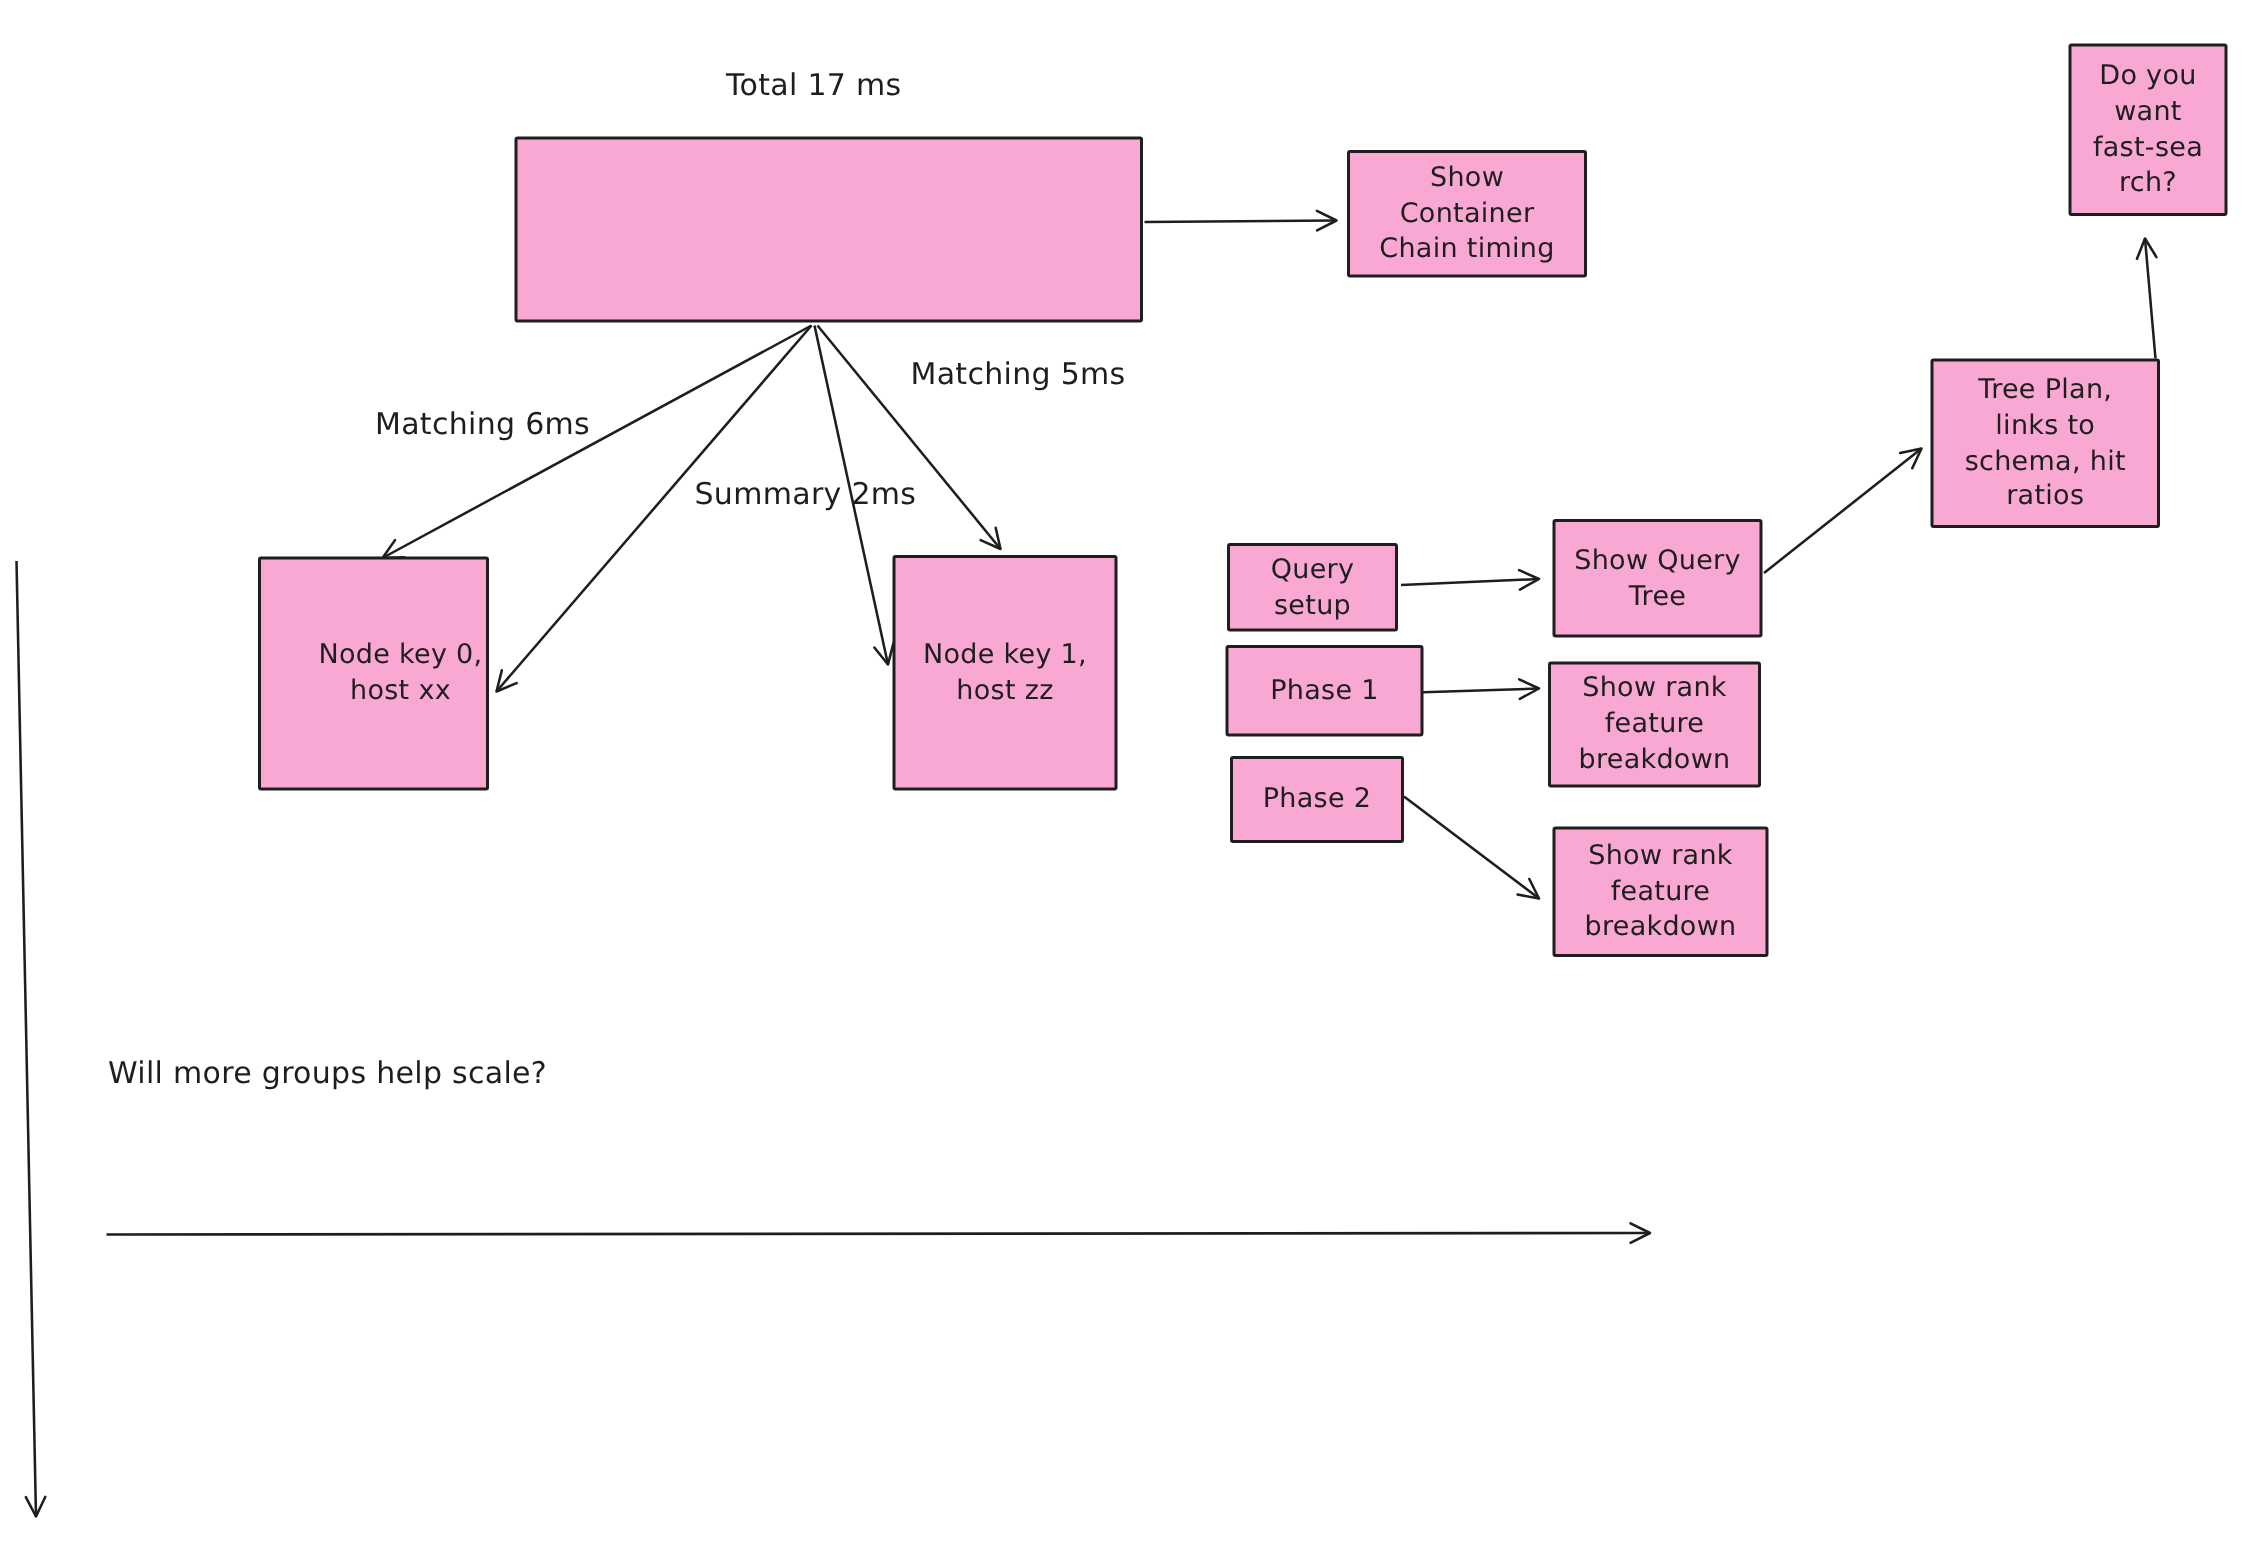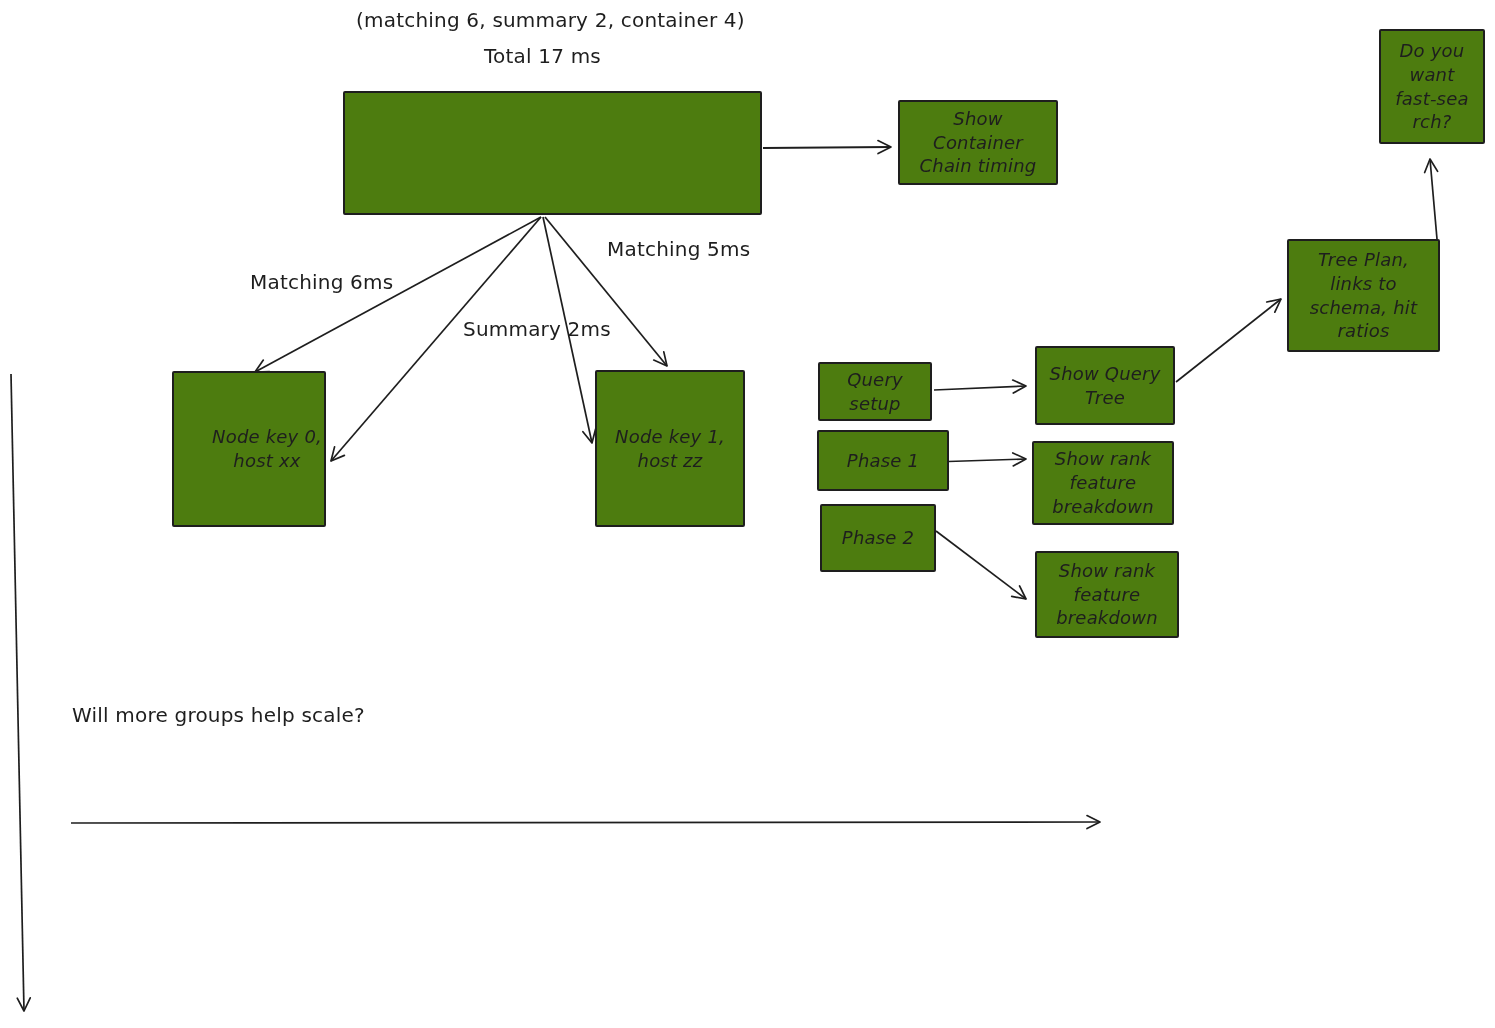--- a/index.html
+++ b/index.html
@@ -20,30 +20,29 @@
     position: absolute;
     left: 0;
     top: 0;
     pointer-events: none;
   }
   .box {
     position: absolute;
     box-sizing: border-box;
     border: 2px solid #1e1e1e;
     border-radius: 2px;
-    background: #4d7c0f;
+    background: #f9a8d4;
     display: flex;
     align-items: center;
     justify-content: center;
     text-align: center;
     white-space: pre-line;
     font-size: 18px;
     line-height: 1.32;
     letter-spacing: 0.2px;
-    font-style: italic;
   }
   .lbl {
     position: absolute;
     font-size: 20px;
     white-space: nowrap;
     letter-spacing: 0.2px;
   }
 </style>
 </head>
 <body>
@@ -96,33 +95,32 @@
 
   <div class="box" style="left:1035px; top:346px; width:140px; height:79px;text-align:center;">Show Query
 Tree</div>
 
   <div class="box" style="left:817px; top:430px; width:132px; height:61px;">Phase 1</div>
 
   <div class="box" style="left:1032px; top:441px; width:142px; height:84px;">Show rank
 feature
 breakdown</div>
 
-  <div class="box" style="left:820px; top:504px; width:116px; height:68px;">Phase 2</div>
+  <div class="box" style="left:820px; top:504px; width:116px; height:58px;">Phase 2</div>
 
   <div class="box" style="left:1035px; top:551px; width:144px; height:87px;">Show rank
 feature
 breakdown</div>
 
   <div class="box" style="left:172px; top:371px; width:154px; height:156px;padding-left:36px;">Node key 0,
 host xx</div>
 
   <div class="box" style="left:595px; top:370px; width:150px; height:157px;">Node key 1,
 host zz</div>
 
-  <div class="lbl" style="left:356px; top:8px;">(matching 6, summary 2, container 4)</div>
 
   <div class="lbl" style="left:484px; top:44px;">Total 17 ms</div>
 
 
   <div class="lbl" style="left:250px; top:270px;">Matching 6ms</div>
 
   <div class="lbl" style="left:463px; top:317px;text-align:right;">Summary 2ms</div>
 
   <div class="lbl" style="left:607px; top:237px;">Matching 5ms</div>
 

